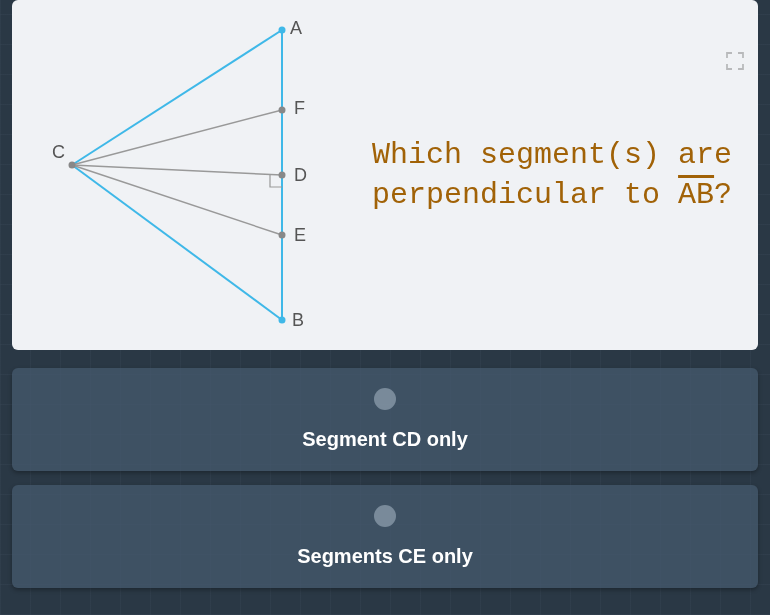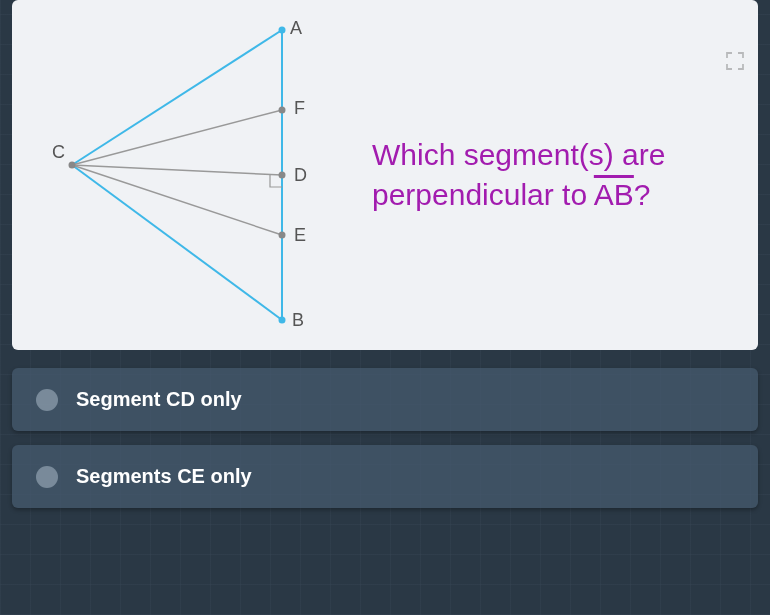--- a/index.html
+++ b/index.html
@@ -36,23 +36,24 @@
       top: 0; left: 0;
     }
     .point-label {
       position: absolute;
       font-size: 18px;
       color: #555;
       font-weight: 400;
     }
     .question-text {
       font-size: 30px;
-      color: #a21caf;
+      color: #a16207;
       line-height: 1.35;
       font-weight: 400;
+      font-family: Liberation Mono, monospace;
     }
     .overline {
       text-decoration: overline;
     }
     .expand-icon {
       position: absolute;
       top: 50px;
       right: 12px;
       width: 22px;
       height: 22px;
@@ -69,20 +70,21 @@
       border-radius: 6px;
       padding: 20px 24px;
       display: flex;
       align-items: center;
       gap: 18px;
       color: #fff;
       font-size: 20px;
       font-weight: 600;
       cursor: pointer;
       box-shadow: 0 2px 4px rgba(0,0,0,0.3);
+      flex-direction: column;
     }
     .radio-dot {
       width: 22px;
       height: 22px;
       border-radius: 50%;
       background: rgba(180, 195, 210, 0.5);
       flex-shrink: 0;
     }
   </style>
 </head>

